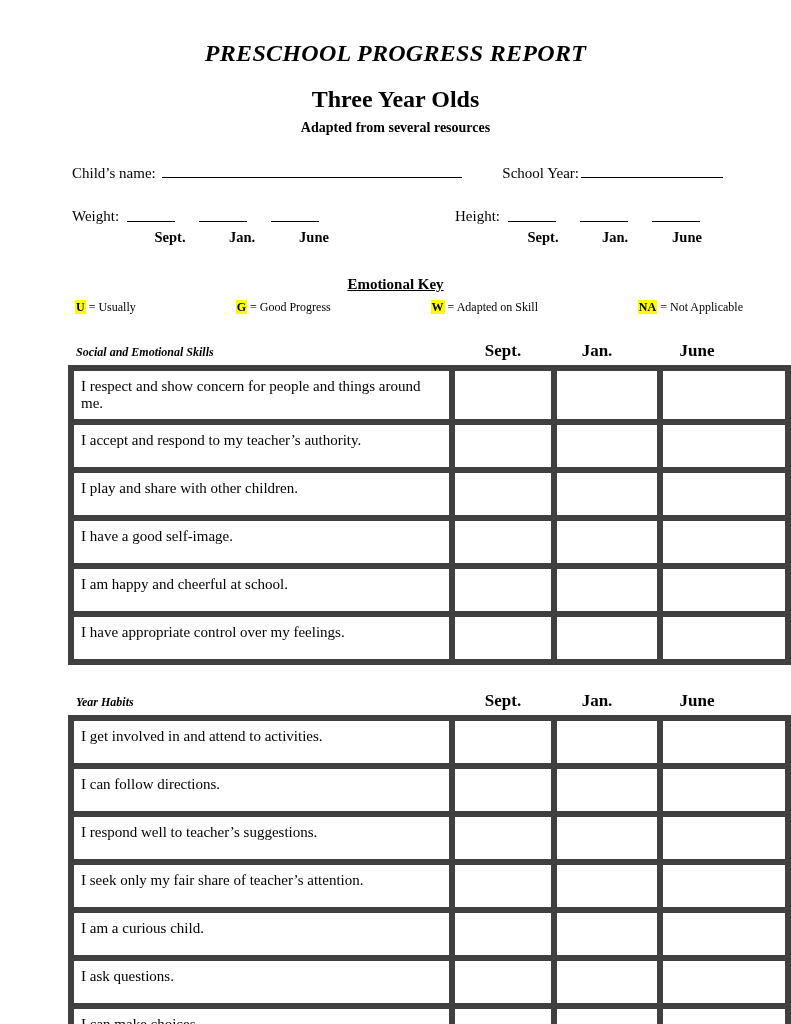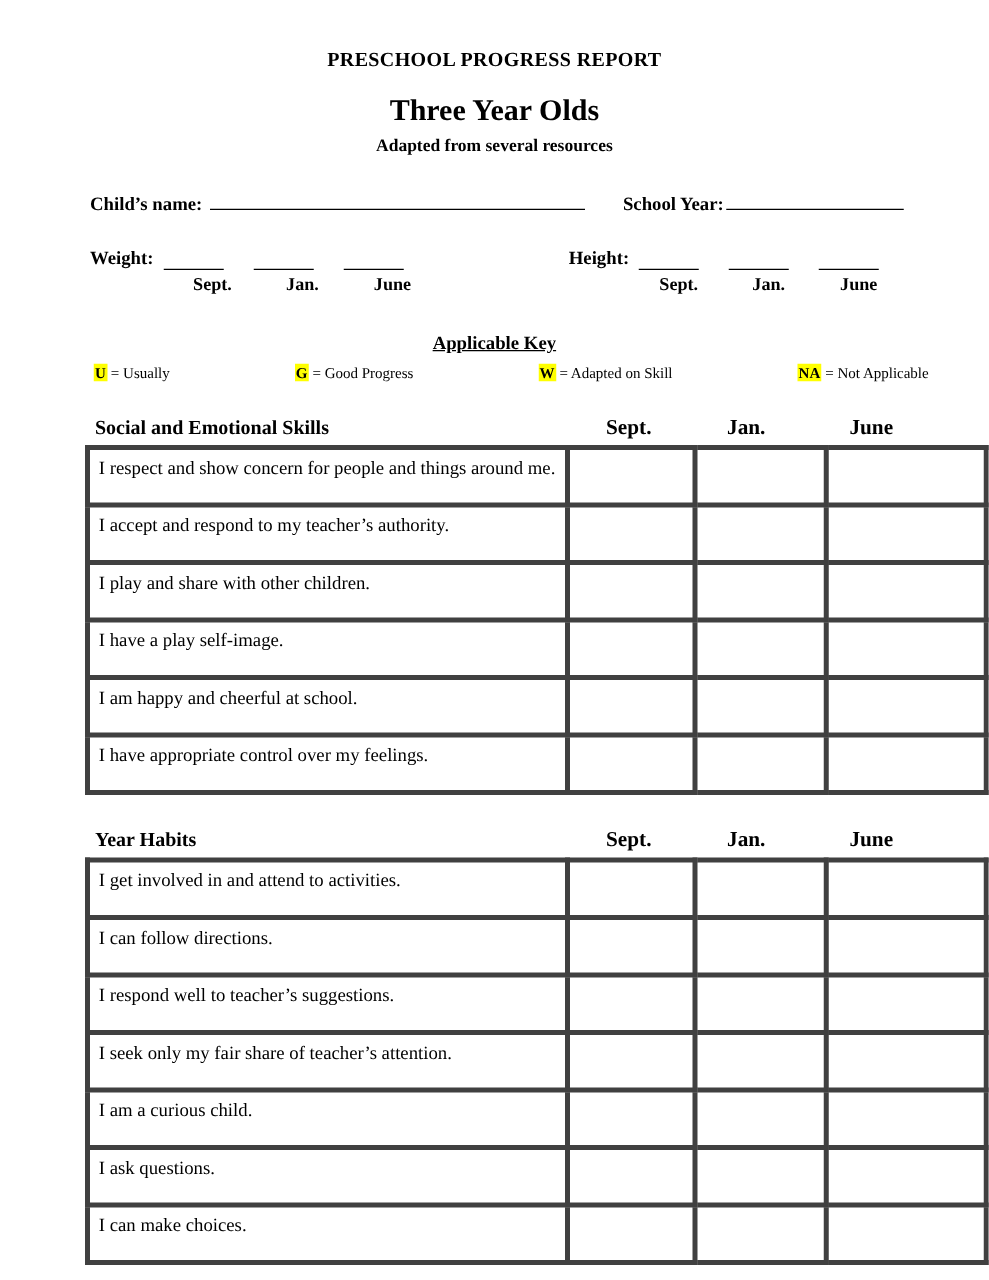--- a/index.html
+++ b/index.html
@@ -22,24 +22,25 @@
     padding: 0;
     box-sizing: border-box;
   }
 
   
   .title-block {
     text-align: center;
     margin-top: 40px;
   }
   .doc-title {
-    font-size: 16px;
+    font-size: 24px;
     font-weight: bold;
     letter-spacing: 0.3px;
     line-height: 1.15;
+    font-style: italic;
   }
   .doc-subtitle {
     font-size: 24px;
     font-weight: bold;
     margin-top: 18px;
   }
   .doc-subsubtitle {
     font-size: 14px;
     font-weight: bold;
     margin-top: 7px;
@@ -50,40 +51,40 @@
     margin: 28px 68px 0 72px;
     font-size: 15px;
     font-weight: bold;
   }
   .row1 {
     display: flex;
     align-items: baseline;
     white-space: nowrap;
   }
   .label {
-    font-weight: bold;
+    font-weight: normal;
     font-size: 15px;
   }
   .rule {
     display: inline-block;
     border-bottom: 1.3px solid #000;
     height: 13px;
   }
   .rule-name { width: 300px; margin-left: 6px; }
   .rule-year { width: 142px; margin-left: 2px; }
   .gap-mid { flex: 1 1 auto; }
 
   .row2 {
     display: flex;
     margin-top: 26px;
     align-items: baseline;
   }
   .measure-group {
     display: flex;
-    align-items: flex-end;
+    align-items: flex-start;
   }
   .rule-short { width: 48px; margin-left: 8px; margin-right: 16px; }
   .months-line {
     display: flex;
     margin-top: 4px;
     font-size: 14.5px;
     font-weight: bold;
   }
   .month-cell { width: 72px; text-align: center; }
 
@@ -110,42 +111,43 @@
     font-weight: bold;
   }
 
   
   .section-head {
     display: flex;
     align-items: baseline;
     margin: 26px 40px 4px 76px;
   }
   .section-title {
-    font-size: 16px;
-    font-weight: bold;
+    font-size: 12px;
+    font-weight: bold;
+    font-style: italic;
     flex: 0 0 auto;
   }
   .section-months {
     margin-left: auto;
     display: flex;
     font-size: 17px;
     font-weight: bold;
   }
   .sm-sept { width: 96px; text-align: center; }
   .sm-jan  { width: 92px; text-align: center; }
   .sm-june { width: 108px; text-align: center; }
 
   
   table.skills {
     border-collapse: collapse;
     margin-left: 68px;
     table-layout: fixed;
   }
   table.skills td {
-    border: 4px solid #404040;
+    border: 6px solid #404040;
     font-size: 15px;
     vertical-align: top;
     padding: 7px 6px 7px 7px;
     height: 28px;
   }
   td.item { width: 386px; }
   td.mark { width: 90px; }
   td.mark2 { width: 94px; }
   td.mark3 { width: 118px; }
   td.tall { height: 40px; }
@@ -195,21 +197,21 @@
         </div>
         <div class="months-line" style="margin-left:52px;">
           <span class="month-cell">Sept.</span>
           <span class="month-cell">Jan.</span>
           <span class="month-cell">June</span>
         </div>
       </div>
     </div>
   </div>
 
-  <div class="key-title">Applicable Key</div>
+  <div class="key-title">Emotional Key</div>
   <div class="key-row">
     <span>
       <span class="hl">U</span>
       <span>= Usually</span>
     </span>
     <span>
       <span class="hl">G</span>
       <span>= Good Progress</span>
     </span>
     <span>
@@ -245,21 +247,21 @@
       <td class="mark2"></td>
       <td class="mark3"></td>
     </tr>
     <tr>
       <td class="item">I play and share with other children.</td>
       <td class="mark"></td>
       <td class="mark2"></td>
       <td class="mark3"></td>
     </tr>
     <tr>
-      <td class="item">I have a play self-image.</td>
+      <td class="item">I have a good self-image.</td>
       <td class="mark"></td>
       <td class="mark2"></td>
       <td class="mark3"></td>
     </tr>
     <tr>
       <td class="item">I am happy and cheerful at school.</td>
       <td class="mark"></td>
       <td class="mark2"></td>
       <td class="mark3"></td>
     </tr>

